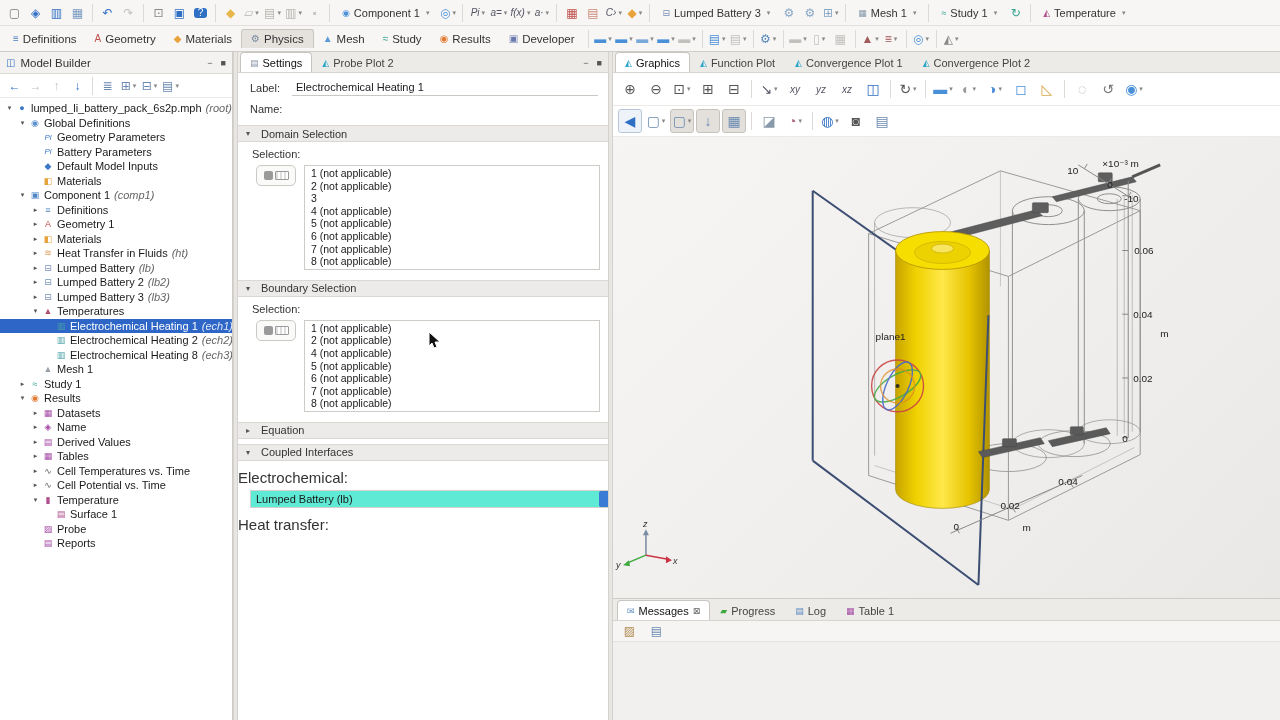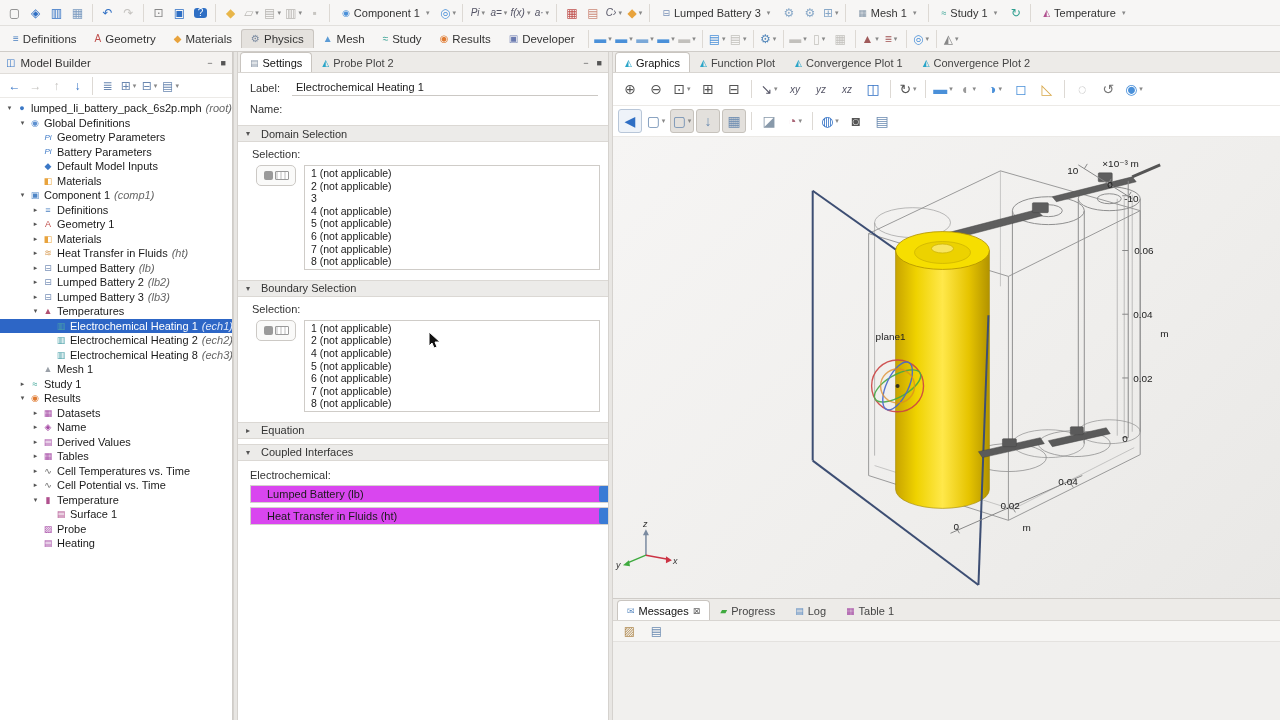--- a/index.html
+++ b/index.html
@@ -67,23 +67,23 @@
   .sel-row .sl { width:58px; color:#333; flex:none; }
   .sel-row .sv { flex:1; border-bottom:1px solid #cbc8c4; padding:1px 4px 2px 4px; color:#1a1a1a; }
   .lst-wrap { display:flex; margin:5px 8px 0 18px; gap:8px; }
   .toggle-btn { width:40px; height:21px; border:1px solid #ccc9c5; border-radius:5px; background:#fafaf9;
     display:flex; align-items:center; justify-content:center; gap:2px; flex:none; }
   .toggle-btn .tg1 { width:9px; height:9px; background:#9a9a9a; border-radius:2px; }
   .toggle-btn .tg2 { width:14px; height:9px; border:1px solid #9a9a9a; border-radius:1px;
     background:repeating-linear-gradient(90deg,#ddd 0 2px,#fff 2px 4px); }
   .lstbox { flex:1; border:1px solid #cfccc8; background:#fff; padding:1px 0; }
   .lst-item { font-size:10.5px; height:12.6px; line-height:12.6px; padding-left:6px; color:#1a1a1a; white-space:nowrap; }
-  .sub-label { font-size:11px; color:#333; margin:8px 10px 0 12px; }
+  .sub-label { font-size:15px; color:#333; margin:8px 10px 0 0; }
   .combo { position:relative; margin:4px 8px 0 12px; margin-right:0; height:18px; border:1px solid #d4d1cd;
-    border-right:none; background:#d946ef; display:flex; align-items:center; font-size:11px; color:#1a1a1a; padding-left:16px; }
+    border-right:none; background:#5eead4; display:flex; align-items:center; font-size:11px; color:#1a1a1a; padding-left:5px; }
   .combo .cap { position:absolute; right:0; top:0; width:9px; height:100%; background:#3a7bd5; border-radius:2px 0 0 2px; }
   .cursor-arrow { position:absolute; left:190px; top:258px; pointer-events:none; }
 
   
   .right-panel { flex:1; background:#fff; display:flex; flex-direction:column; min-width:0; }
   .g-toolbar { display:flex; align-items:center; padding:2px 4px; border-bottom:1px solid #eceae7; flex-wrap:nowrap; overflow:hidden; }
   .g-toolbar.r1 { height:33px; }
   .g-toolbar.r2 { height:31px; }
   .g-toolbar .tbtn { height:24px; min-width:24px; font-size:14px; }
   .canvas-wrap { flex:1; min-height:0; position:relative;
@@ -533,21 +533,21 @@
             <span class="tlab">Surface 1</span>
           </div>
           <div class="tree-row" style="padding-left: 30px;">
             <span class="exp"></span>
             <span class="ticon" style="color: rgb(166, 76, 166);">▨</span>
             <span class="tlab">Probe</span>
           </div>
           <div class="tree-row" style="padding-left: 30px;">
             <span class="exp"></span>
             <span class="ticon" style="color: rgb(166, 76, 166);">▤</span>
-            <span class="tlab">Heating</span>
+            <span class="tlab">Reports</span>
           </div>
         </div>
     </div>
 
     <div class="vsplit"></div>
 
     <div class="center-panel">
       <div class="tabbar">
         <div id="settings-tabs" style="display:flex;align-items:flex-end;flex:1;">
             <div class="tab active">
@@ -627,24 +627,21 @@
         </div>
         <div class="sec-h" style="margin-top:5px;">
           <span class="chev">▾</span>
           <span>Coupled Interfaces</span>
         </div>
         <div class="sub-label">Electrochemical:</div>
         <div class="combo">
           <span>Lumped Battery (lb)</span>
           <span class="cap"></span>
         </div>
-        <div class="combo">
-          <span>Heat Transfer in Fluids (ht)</span>
-          <span class="cap"></span>
-        </div>
+        <div class="sub-label">Heat transfer:</div>
 
         <svg class="cursor-arrow" width="14" height="18">
           <polygon points="1,1 1,15 4,12 6,17 9,16 7,11 12,11" fill="#111" stroke="#fff" stroke-width="1"></polygon>
         </svg>
       </div>
     </div>
 
     <div class="vsplit"></div>
 
     <div class="right-panel">

